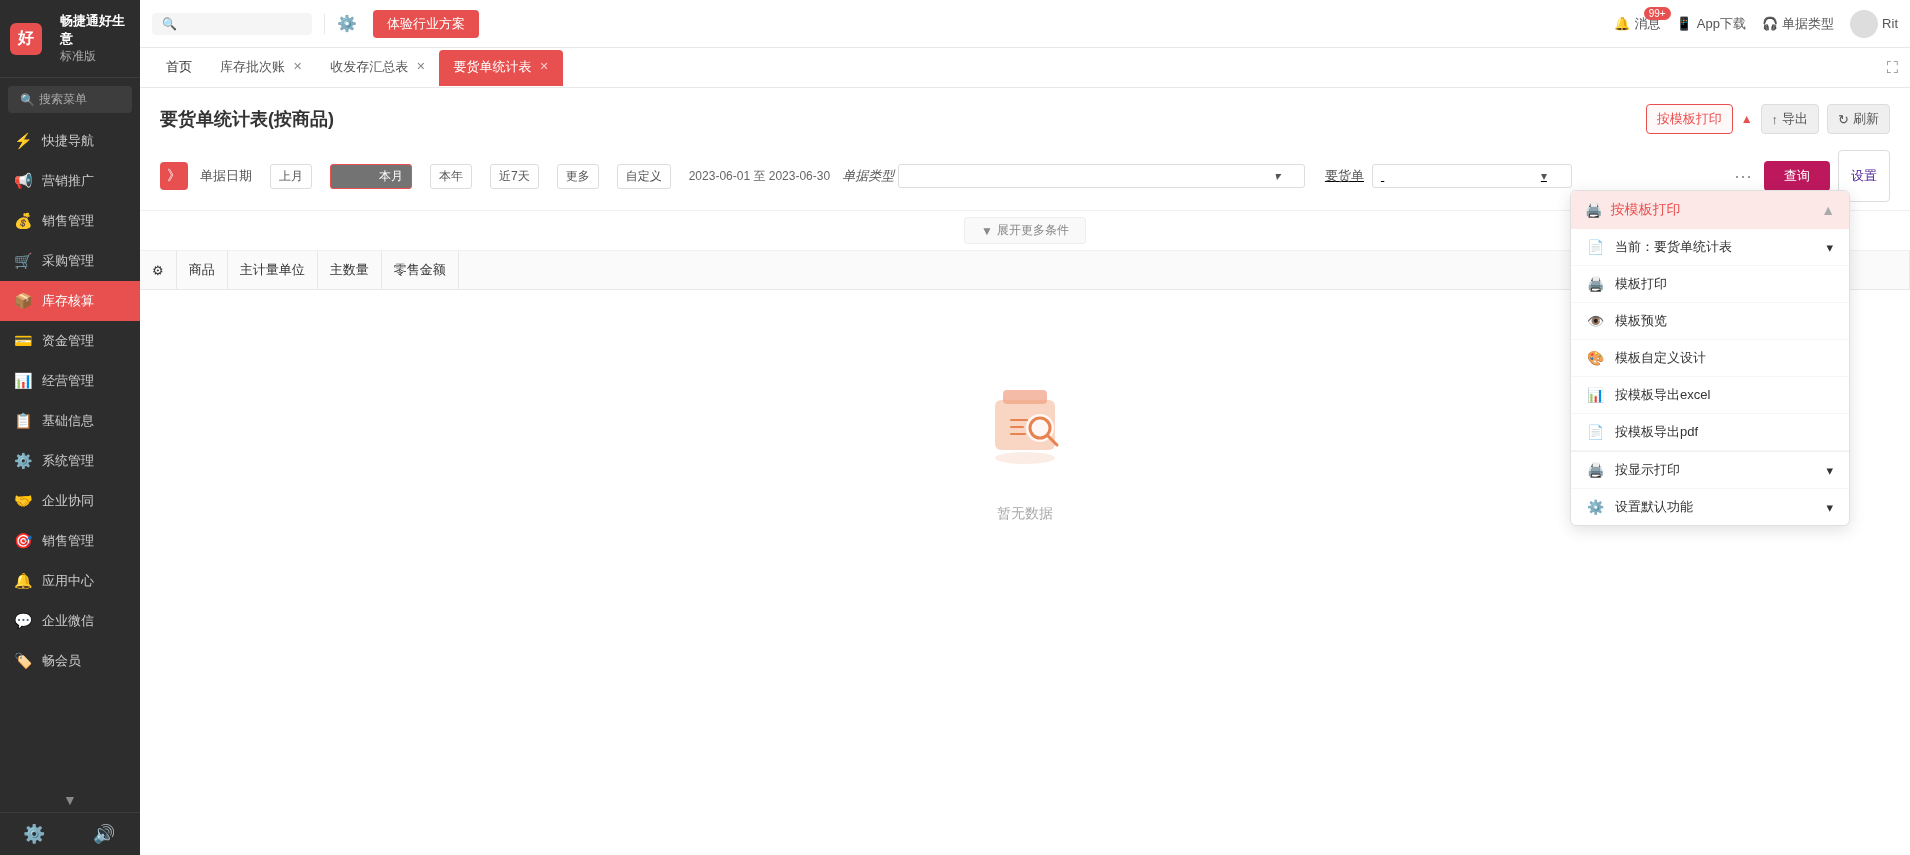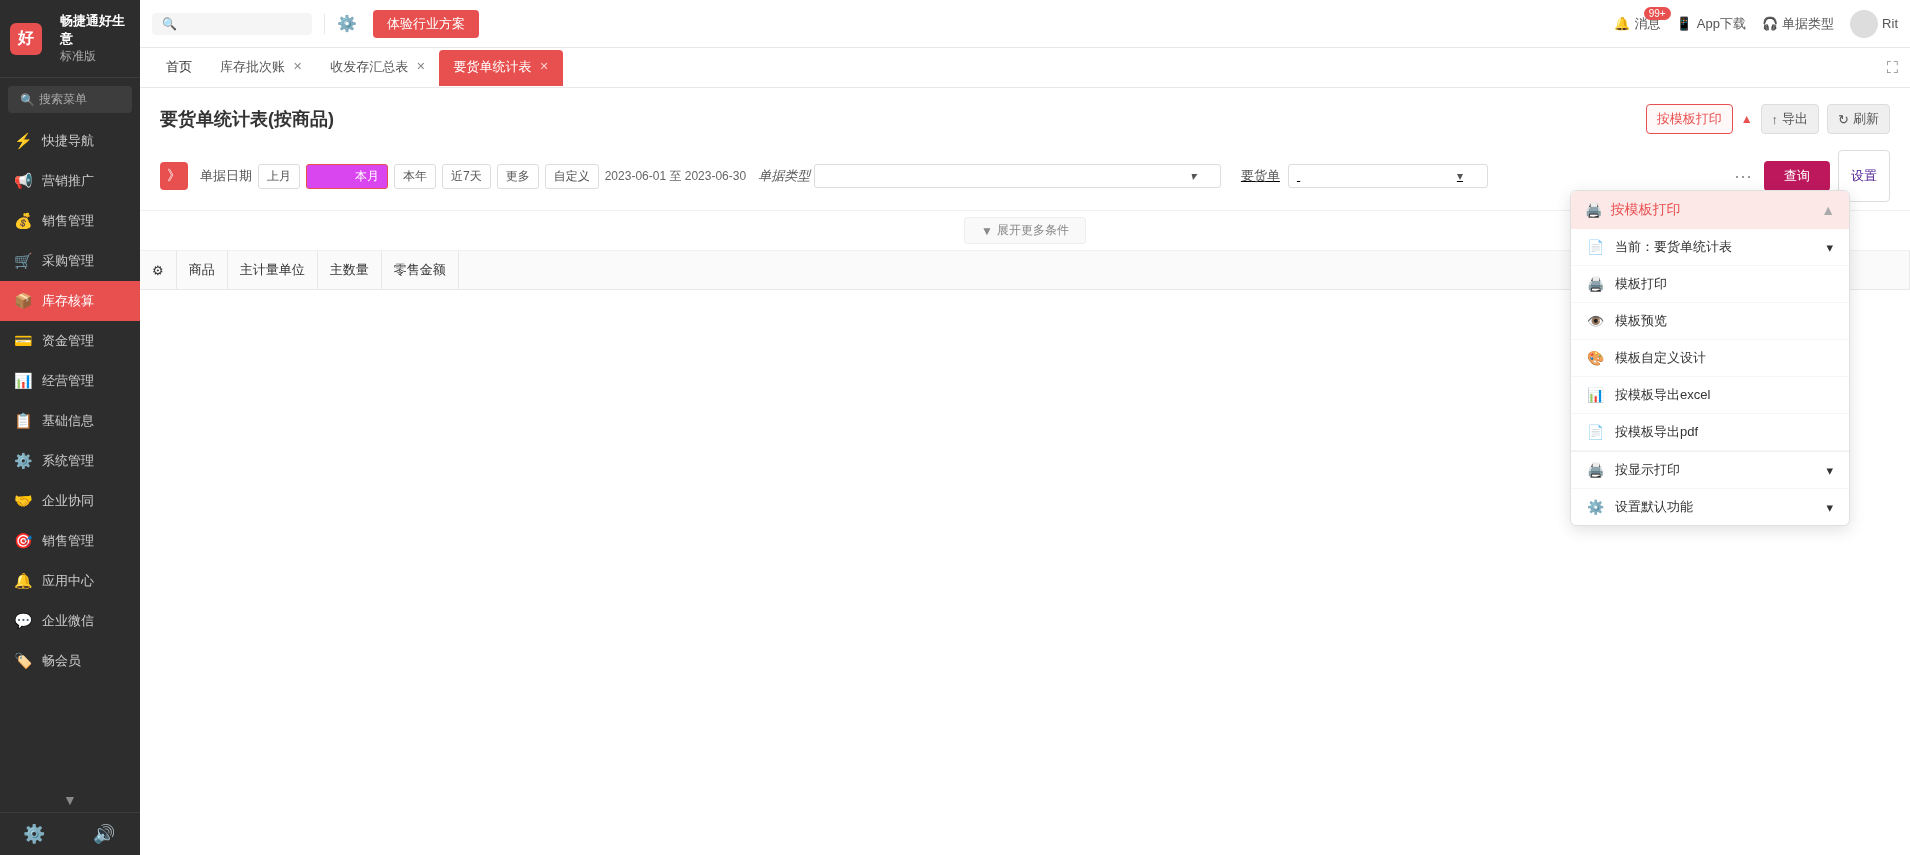--- a/index.html
+++ b/index.html
@@ -267,34 +267,34 @@
       display: flex;
       align-items: center;
       justify-content: center;
       color: white;
       cursor: pointer;
       font-size: 14px;
     }
     .filter-group {
       display: flex;
       align-items: center;
-      gap: 6px;
+      gap: 18px;
     }
     .filter-label { color: #555; font-size: 13px; }
     .date-btn {
       padding: 3px 8px;
       border: 1px solid #ddd;
       border-radius: 3px;
       font-size: 12px;
       color: #555;
       cursor: pointer;
       background: white;
     }
     .date-btn.active {
-      background: #d946ef;
+      background: #737373;
       color: white;
       border-color: #e84f4f;
       padding-left: 48px;
     }
     .date-range-text { color: #666; font-size: 12px; }
 
     .filter-select {
       display: flex;
       align-items: center;
       gap: 4px;
@@ -695,20 +695,36 @@
             <th>主计量单位</th>
             <th>主数量</th>
             <th>零售金额</th>
             <th style="width:100%;"></th>
           </tr>
         </thead>
         <tbody>
         </tbody>
       </table>
 
+      <div class="empty-state">
+        <div class="empty-icon">
+          <svg width="100" height="100" viewBox="0 0 100 100" fill="none" xmlns="http://www.w3.org/2000/svg">
+            <ellipse cx="50" cy="88" rx="30" ry="6" fill="#f5d0c0" opacity="0.4"></ellipse>
+            <rect x="20" y="30" width="60" height="50" rx="6" fill="#f5c5aa" opacity="0.7"></rect>
+            <rect x="28" y="20" width="44" height="14" rx="4" fill="#f0a080" opacity="0.7"></rect>
+            <circle cx="65" cy="58" r="14" fill="#fff" opacity="0.8"></circle>
+            <circle cx="65" cy="58" r="10" fill="none" stroke="#e8824f" stroke-width="3"></circle>
+            <line x1="73" y1="66" x2="82" y2="75" stroke="#e8824f" stroke-width="3" stroke-linecap="round"></line>
+            <line x1="36" y1="50" x2="52" y2="50" stroke="#e8824f" stroke-width="2" stroke-linecap="round"></line>
+            <line x1="36" y1="57" x2="48" y2="57" stroke="#e8824f" stroke-width="2" stroke-linecap="round"></line>
+            <line x1="36" y1="64" x2="50" y2="64" stroke="#e8824f" stroke-width="2" stroke-linecap="round"></line>
+          </svg>
+        </div>
+        <div class="empty-text">暂无数据</div>
+      </div>
     </div>
 
     <div class="dropdown-panel">
       <div class="dropdown-header">
         <div class="dropdown-header-left">
           <span>🖨️</span>
           <span>按模板打印</span>
         </div>
         <div class="dropdown-header-right">
           <span>▲</span>

